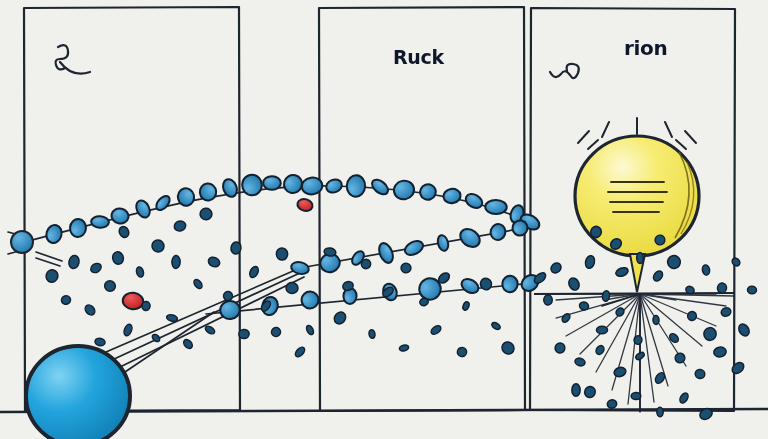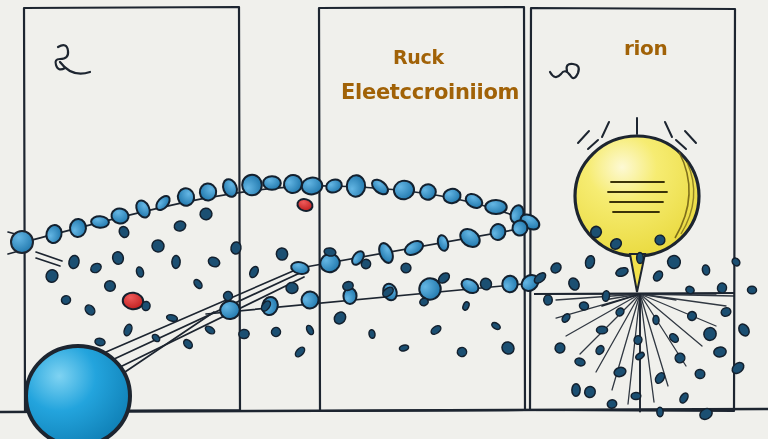--- a/index.html
+++ b/index.html
@@ -11,21 +11,21 @@
     overflow:hidden;
   }
   #stage{
     position:relative;
     width:768px;height:439px;
     background:#f0f0ec;
   }
   #stage svg{position:absolute;top:0;left:0;}
   .lbl{
     position:absolute;
-    color:#a16207;
+    color:#0f172a;
     font-family:"DejaVu Sans", sans-serif;
     font-weight:700;
     white-space:nowrap;
     letter-spacing:-0.3px;
   }
   #label-chalicin{left:46px;top:155px;font-size:19px;}
   #label-ruck{left:393px;top:46px;font-size:19px;}
   #label-electron{left:341px;top:80px;font-size:21px;}
   #label-rion{left:624px;top:36px;font-size:20px;text-align:right;}
 </style>
@@ -286,16 +286,15 @@
       </g>
 
     <g>
       <ellipse cx="78" cy="396" rx="52" ry="50" fill="url(#gSphere)" stroke="#1d2530" stroke-width="4"></ellipse>
     </g>
 
     <circle cx="22" cy="242" r="11" fill="url(#gDot)" stroke="#1d2530" stroke-width="2"></circle>
   </svg>
 
   <div class="lbl" id="label-ruck">Ruck</div>
-  <div class="lbl" id="label-electron">Eleetccroiniiom</div>
   <div class="lbl" id="label-rion">rion</div>
 
 </div>
 
 </body></html>

